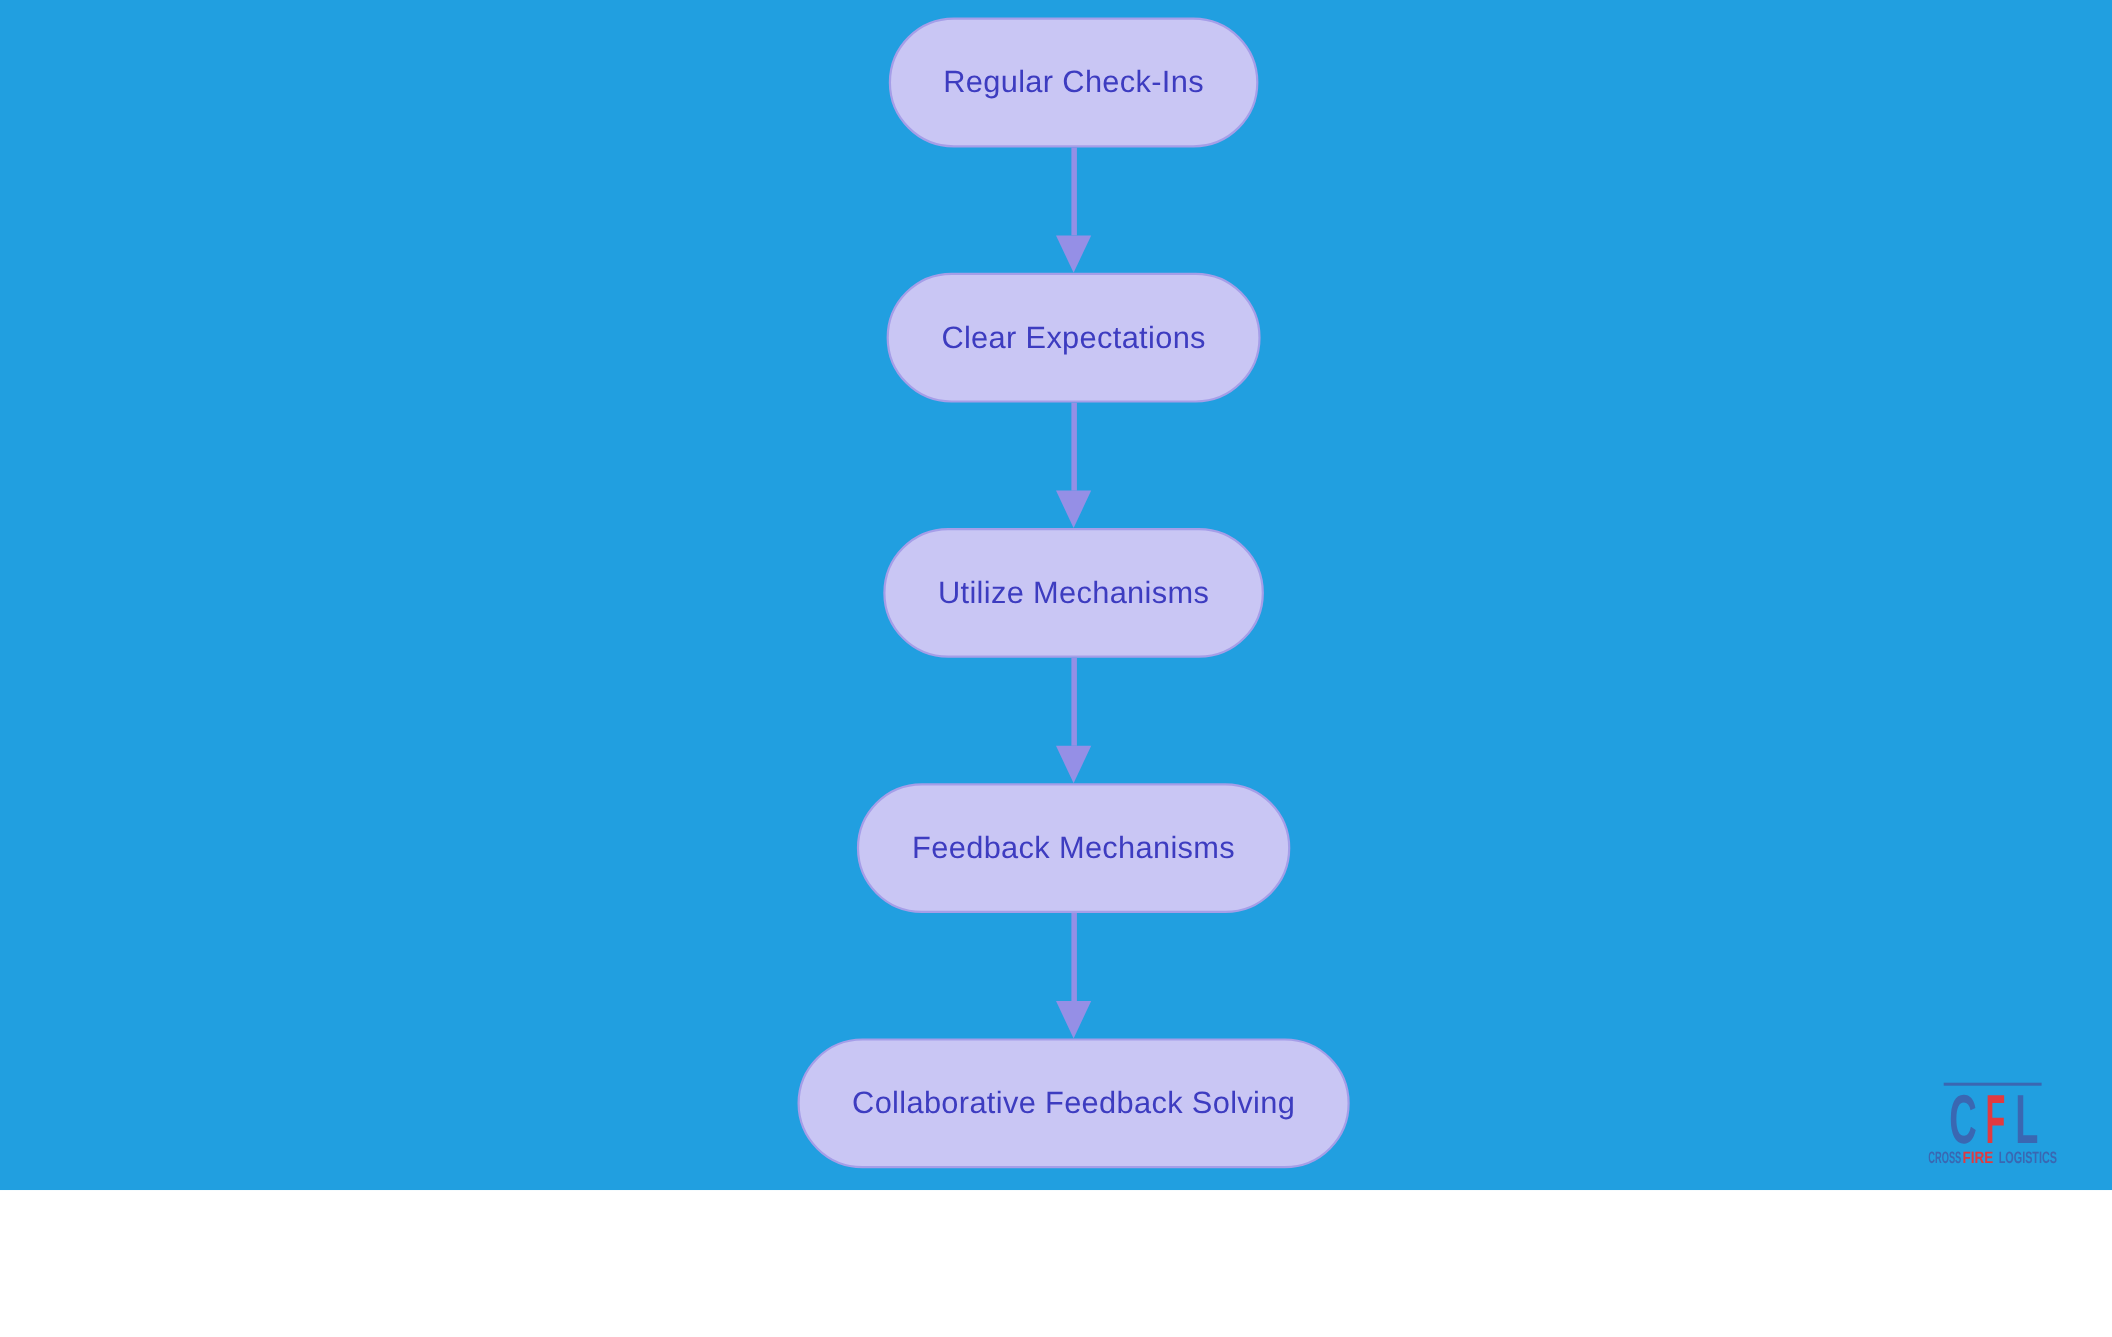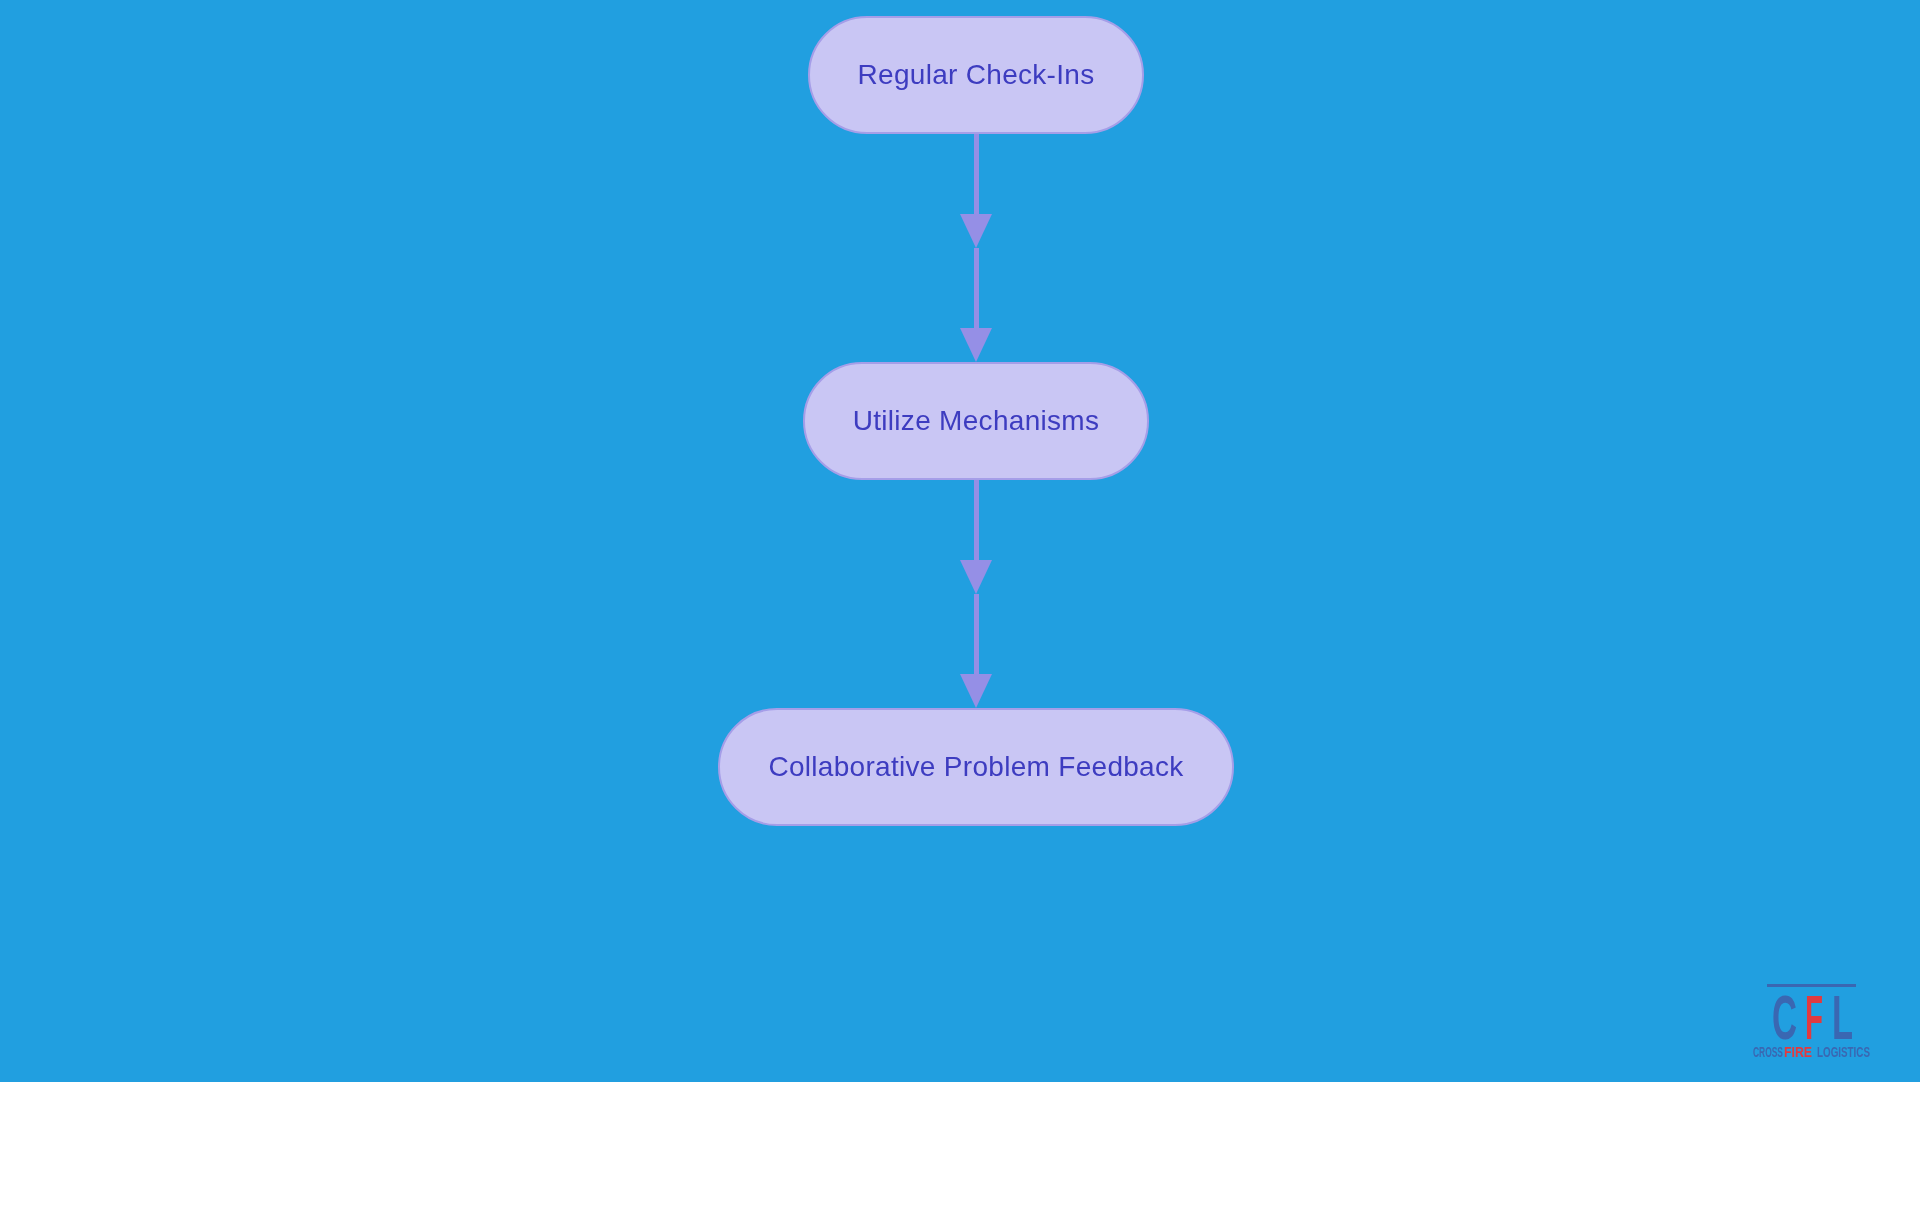--- a/index.html
+++ b/index.html
@@ -90,43 +90,49 @@
 
     <div class="node">
       <span>Regular Check-Ins</span>
     </div>
 
     <div class="arrow">
       <div class="line"></div>
       <div class="head"></div>
     </div>
 
+    <div class="node">
+      <span>Clear Expectations</span>
+    </div>
 
     <div class="arrow">
       <div class="line"></div>
       <div class="head"></div>
     </div>
 
     <div class="node">
       <span>Utilize Mechanisms</span>
     </div>
 
     <div class="arrow">
       <div class="line"></div>
       <div class="head"></div>
     </div>
 
+    <div class="node">
+      <span>Feedback Mechanisms</span>
+    </div>
 
     <div class="arrow">
       <div class="line"></div>
       <div class="head"></div>
     </div>
 
     <div class="node">
-      <span>Collaborative Problem Feedback</span>
+      <span>Collaborative Feedback Solving</span>
     </div>
 
   </div>
 </div>
 
 <div class="footer">
   <svg class="logo" viewBox="0 0 117 75">
     <rect x="14" y="0" width="89" height="3" fill="#3A67B2"></rect>
 
     <text class="cfl" x="19" y="55" textLength="25" lengthAdjust="spacingAndGlyphs" fill="#3A67B2">C</text>

